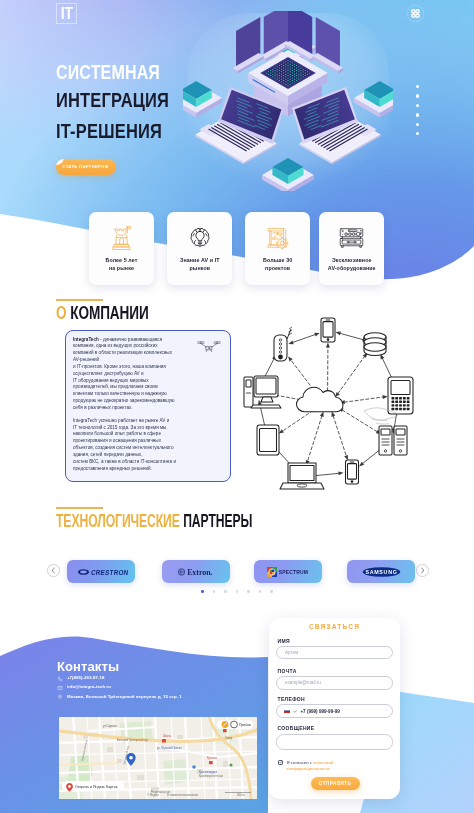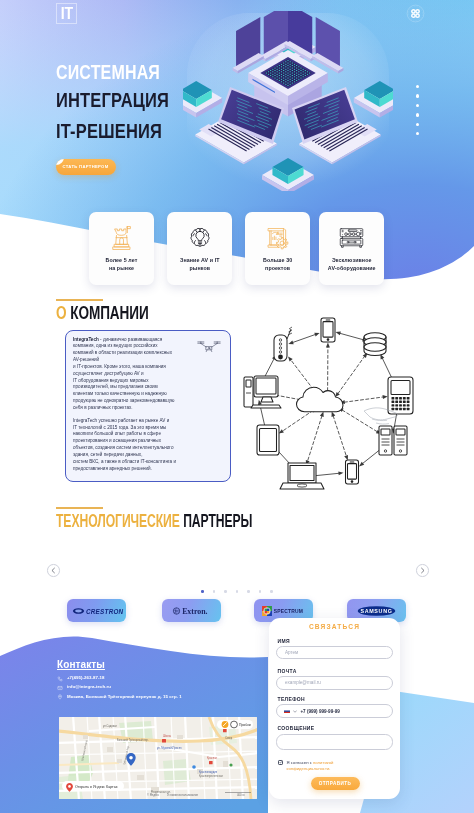--- a/index.html
+++ b/index.html
@@ -47,28 +47,28 @@
   .about-box{position:absolute;left:65px;top:330px;width:166px;height:152px;background:#f2f4fd;
         border:.9px solid #4a5cc4;border-radius:8px;box-sizing:border-box;padding:5.5px 8px 0 7px;overflow:hidden;}
   .about-box p{margin:0 0 6px 0;white-space:pre-line;font-size:4.6px;line-height:6.85px;color:#2f3550;letter-spacing:.01px;}
   .about-box b{font-weight:700;color:#1c2137;}
   .drone{position:absolute;right:7px;top:9px;width:28px;height:14px;}
 
   .netdiag{position:absolute;left:236px;top:315px;width:180px;height:175px;}
 
   
   .plogos{position:absolute;left:44px;top:551px;width:386px;height:36px;}
-  .plogo{position:absolute;width:59px;height:23px;border-radius:6px;display:flex;align-items:center;justify-content:center;overflow:hidden;box-shadow:0 2px 6px rgba(90,110,200,.22);margin-top:39px;}
+  .plogo{position:absolute;width:68px;height:23px;border-radius:6px;display:flex;align-items:center;justify-content:center;overflow:hidden;box-shadow:0 2px 6px rgba(90,110,200,.22);}
   .plogo svg{width:57px;height:12px;}
   .pl-arrow{position:absolute;top:13px;width:12.6px;height:12.6px;border-radius:50%;background:#fff;
         border:1px solid #cfd2dc;display:flex;align-items:center;justify-content:center;cursor:pointer;box-sizing:border-box;}
   .pdots{position:absolute;left:0;top:590px;width:474px;display:flex;gap:9px;justify-content:center;}
   .pdots i{width:2.6px;height:2.6px;border-radius:50%;background:#d7dae6;display:block;}
   .pdots i.on{background:#4f63c8;}
-  .c-title{position:absolute;left:57px;top:659px;color:#fff;font-size:10px;font-weight:700;letter-spacing:.1px;text-decoration:underline;}
+  .c-title{position:absolute;left:57px;top:659px;color:#fff;font-size:13px;font-weight:700;letter-spacing:.1px;}
   .c-list{position:absolute;left:57px;top:675px;width:160px;}
   .c-item{display:flex;align-items:flex-start;gap:4px;margin-bottom:2.5px;}
   .c-item .ci{width:6px;height:6px;flex:0 0 6px;margin-top:.6px;}
   .c-item .ct{font-size:4.4px;font-weight:700;color:#fff;line-height:1.55;letter-spacing:.05px;}
   .mapbox{position:absolute;left:58.5px;top:717px;width:198px;height:82px;overflow:hidden;border-radius:1px;background:#f2efe9;}
 
   .form{position:absolute;left:269px;top:618px;width:131px;height:181px;background:#fff;border-radius:11px;
         box-shadow:0 4px 16px rgba(40,50,110,.13);box-sizing:border-box;padding:0;}
   .form-h{position:absolute;left:0;width:131px;text-align:center;color:#f4ab44;font-size:6.6px;
         font-weight:700;letter-spacing:1.15px;}

